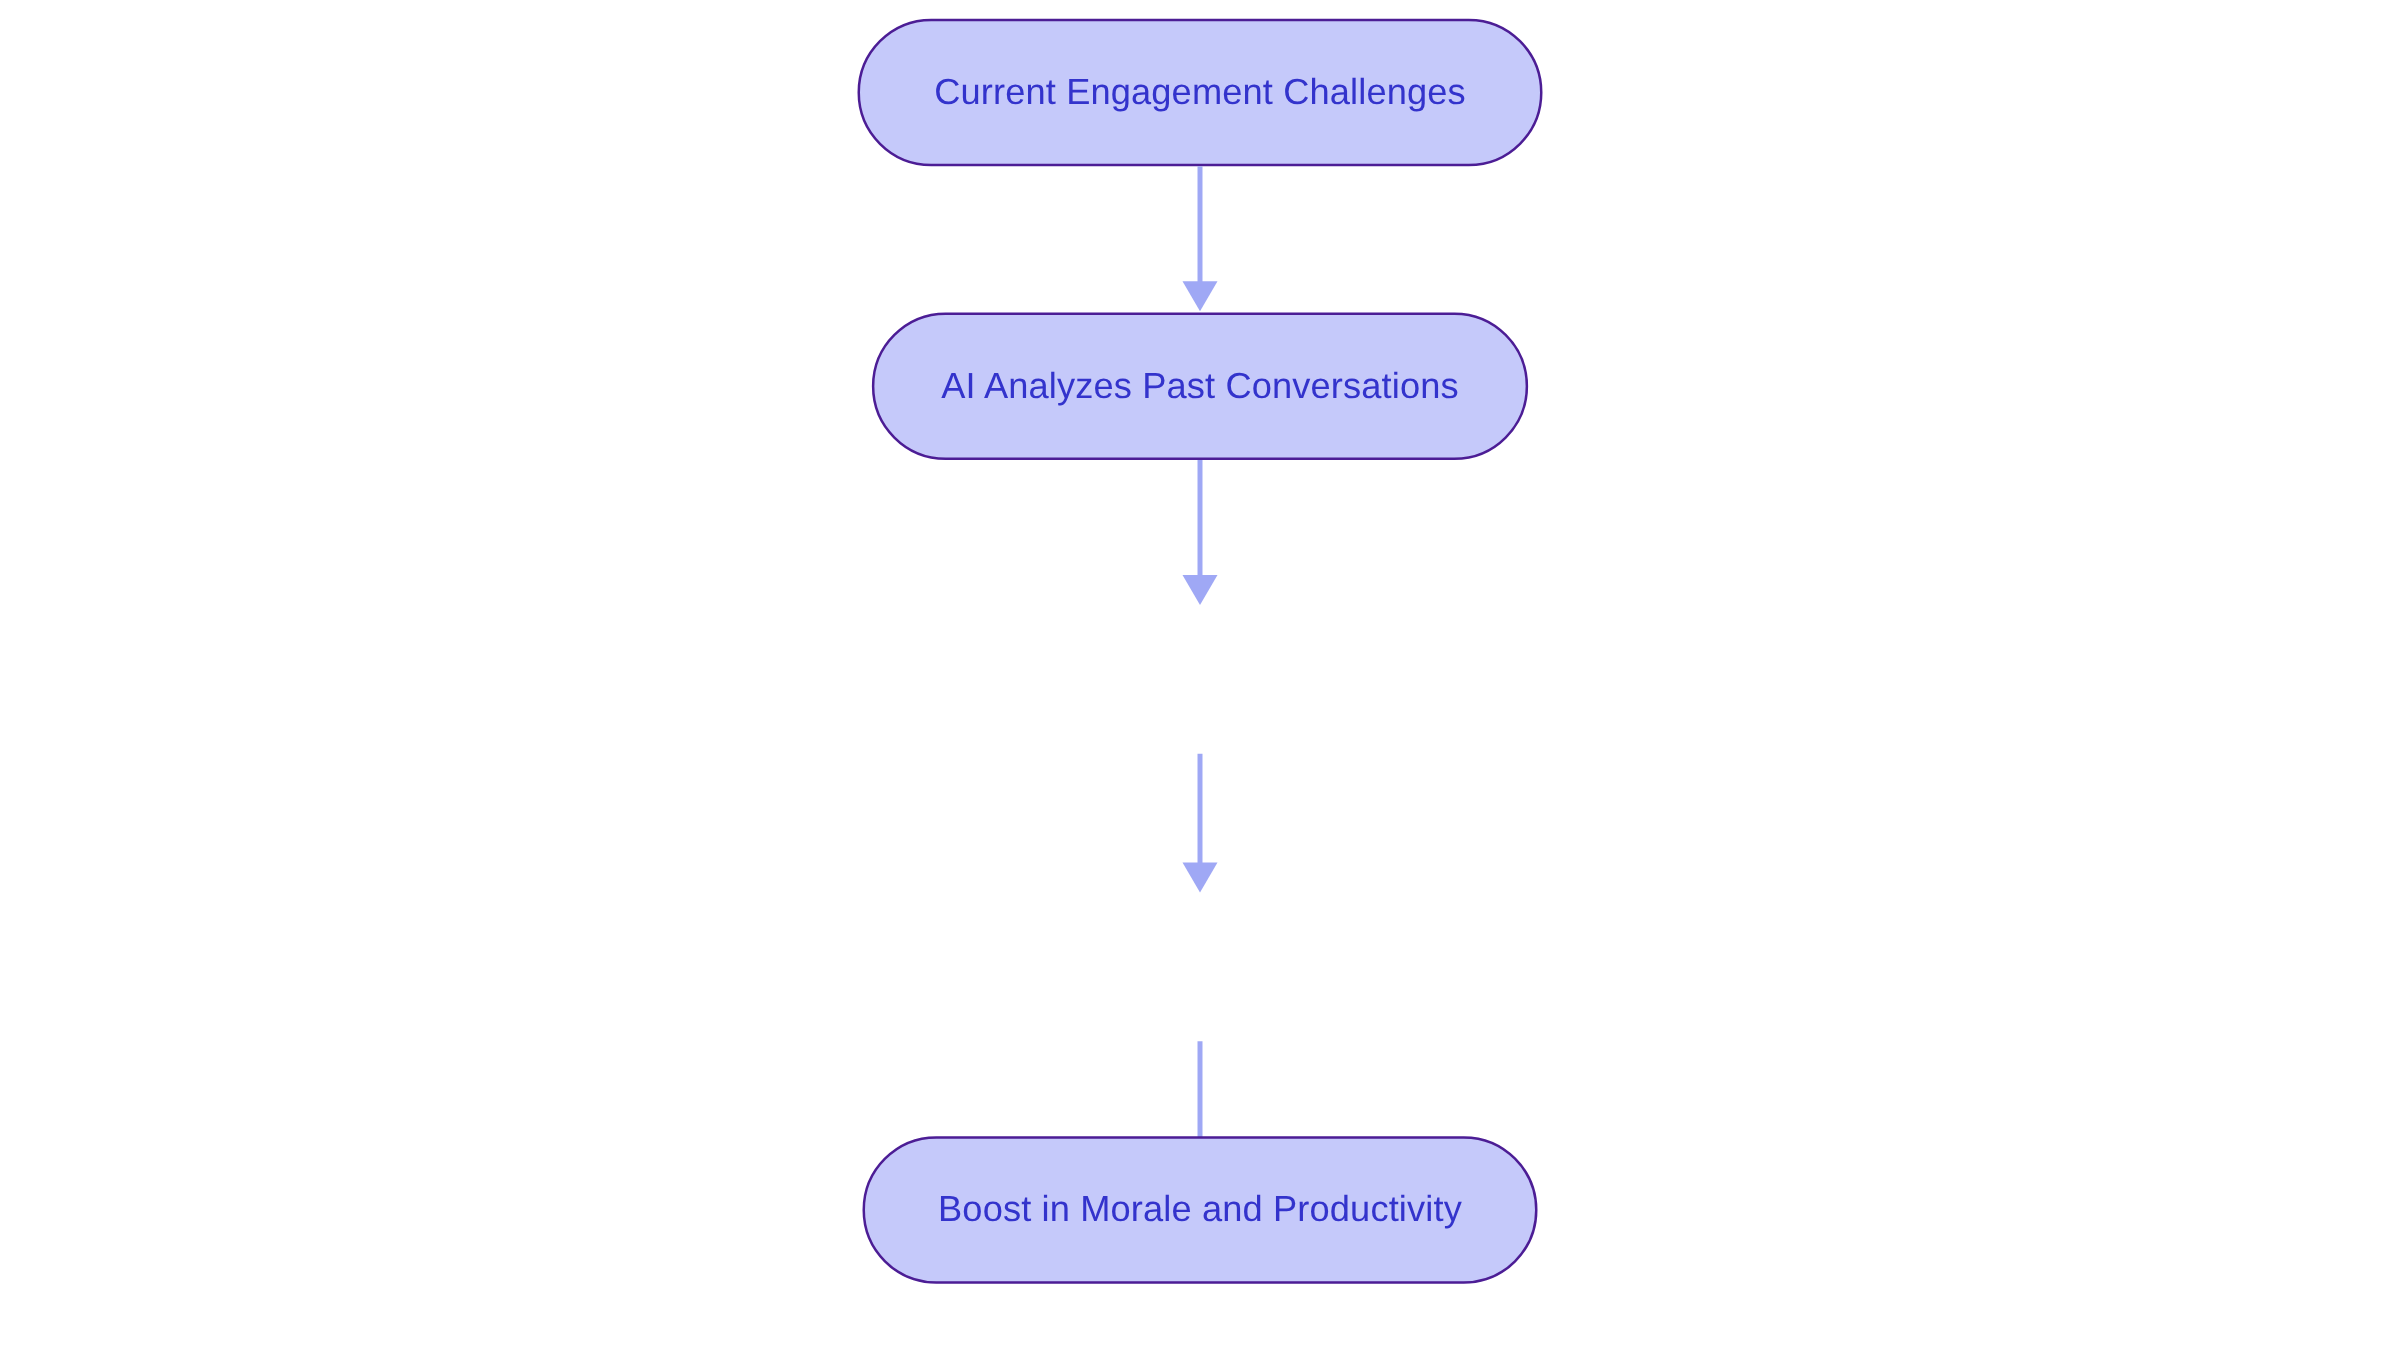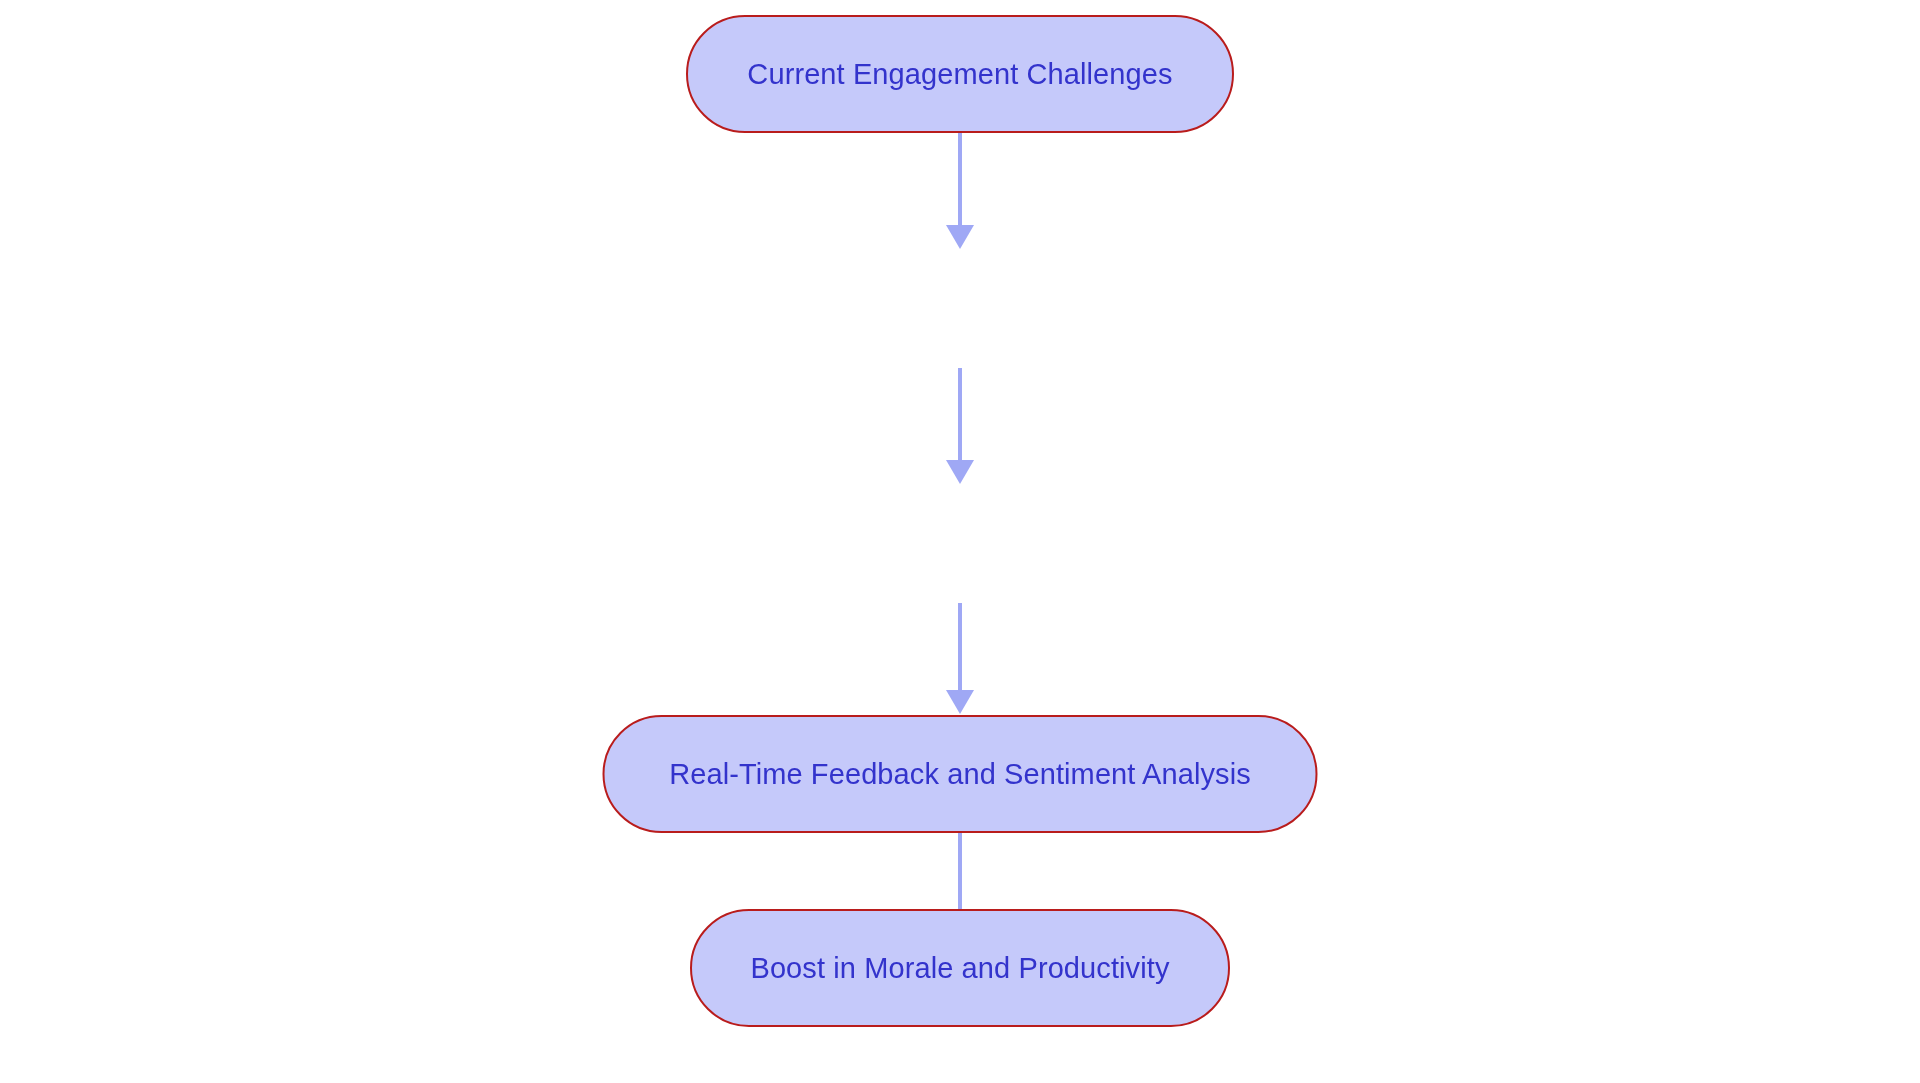--- a/index.html
+++ b/index.html
@@ -19,21 +19,21 @@
     width: 1920px;
     height: 1083px;
     background: #ffffff;
   }
 
   .flow-node {
     position: absolute;
     box-sizing: border-box;
     height: 118px;
     background: #c5c9fa;
-    border: 2px solid #b91c1c;
+    border: 2px solid #4c1d95;
     border-radius: 59px;
     display: flex;
     align-items: center;
     justify-content: center;
     left: 50%;
     transform: translateX(-50%);
   }
 
   .flow-node-label {
     font-family: "Liberation Sans", sans-serif;
@@ -81,39 +81,39 @@
     <span class="flow-node-label">Current Engagement Challenges</span>
   </div>
 
   <div class="flow-connector" id="connector-0">
     <svg width="40" height="117" viewBox="0 0 40 117" xmlns="http://www.w3.org/2000/svg" aria-hidden="true">
       <line x1="20" y1="0" x2="20" y2="98" stroke="#9fa8f5" stroke-width="4"></line>
       <polygon points="20,116 6,92 34,92" fill="#9fa8f5"></polygon>
     </svg>
   </div>
 
+  <div class="flow-node" id="node-1">
+    <span class="flow-node-label">AI Analyzes Past Conversations</span>
+  </div>
 
   <div class="flow-connector" id="connector-1">
     <svg width="40" height="117" viewBox="0 0 40 117" xmlns="http://www.w3.org/2000/svg" aria-hidden="true">
       <line x1="20" y1="0" x2="20" y2="98" stroke="#9fa8f5" stroke-width="4"></line>
       <polygon points="20,116 6,92 34,92" fill="#9fa8f5"></polygon>
     </svg>
   </div>
 
 
   <div class="flow-connector" id="connector-2">
     <svg width="40" height="112" viewBox="0 0 40 112" xmlns="http://www.w3.org/2000/svg" aria-hidden="true">
       <line x1="20" y1="0" x2="20" y2="93" stroke="#9fa8f5" stroke-width="4"></line>
       <polygon points="20,111 6,87 34,87" fill="#9fa8f5"></polygon>
     </svg>
   </div>
 
-  <div class="flow-node" id="node-3">
-    <span class="flow-node-label">Real-Time Feedback and Sentiment Analysis</span>
-  </div>
 
   <div class="flow-connector" id="connector-3">
     <svg width="40" height="117" viewBox="0 0 40 117" xmlns="http://www.w3.org/2000/svg" aria-hidden="true">
       <line x1="20" y1="0" x2="20" y2="98" stroke="#9fa8f5" stroke-width="4"></line>
       <polygon points="20,116 6,92 34,92" fill="#9fa8f5"></polygon>
     </svg>
   </div>
 
   <div class="flow-node" id="node-4">
     <span class="flow-node-label">Boost in Morale and Productivity</span>

